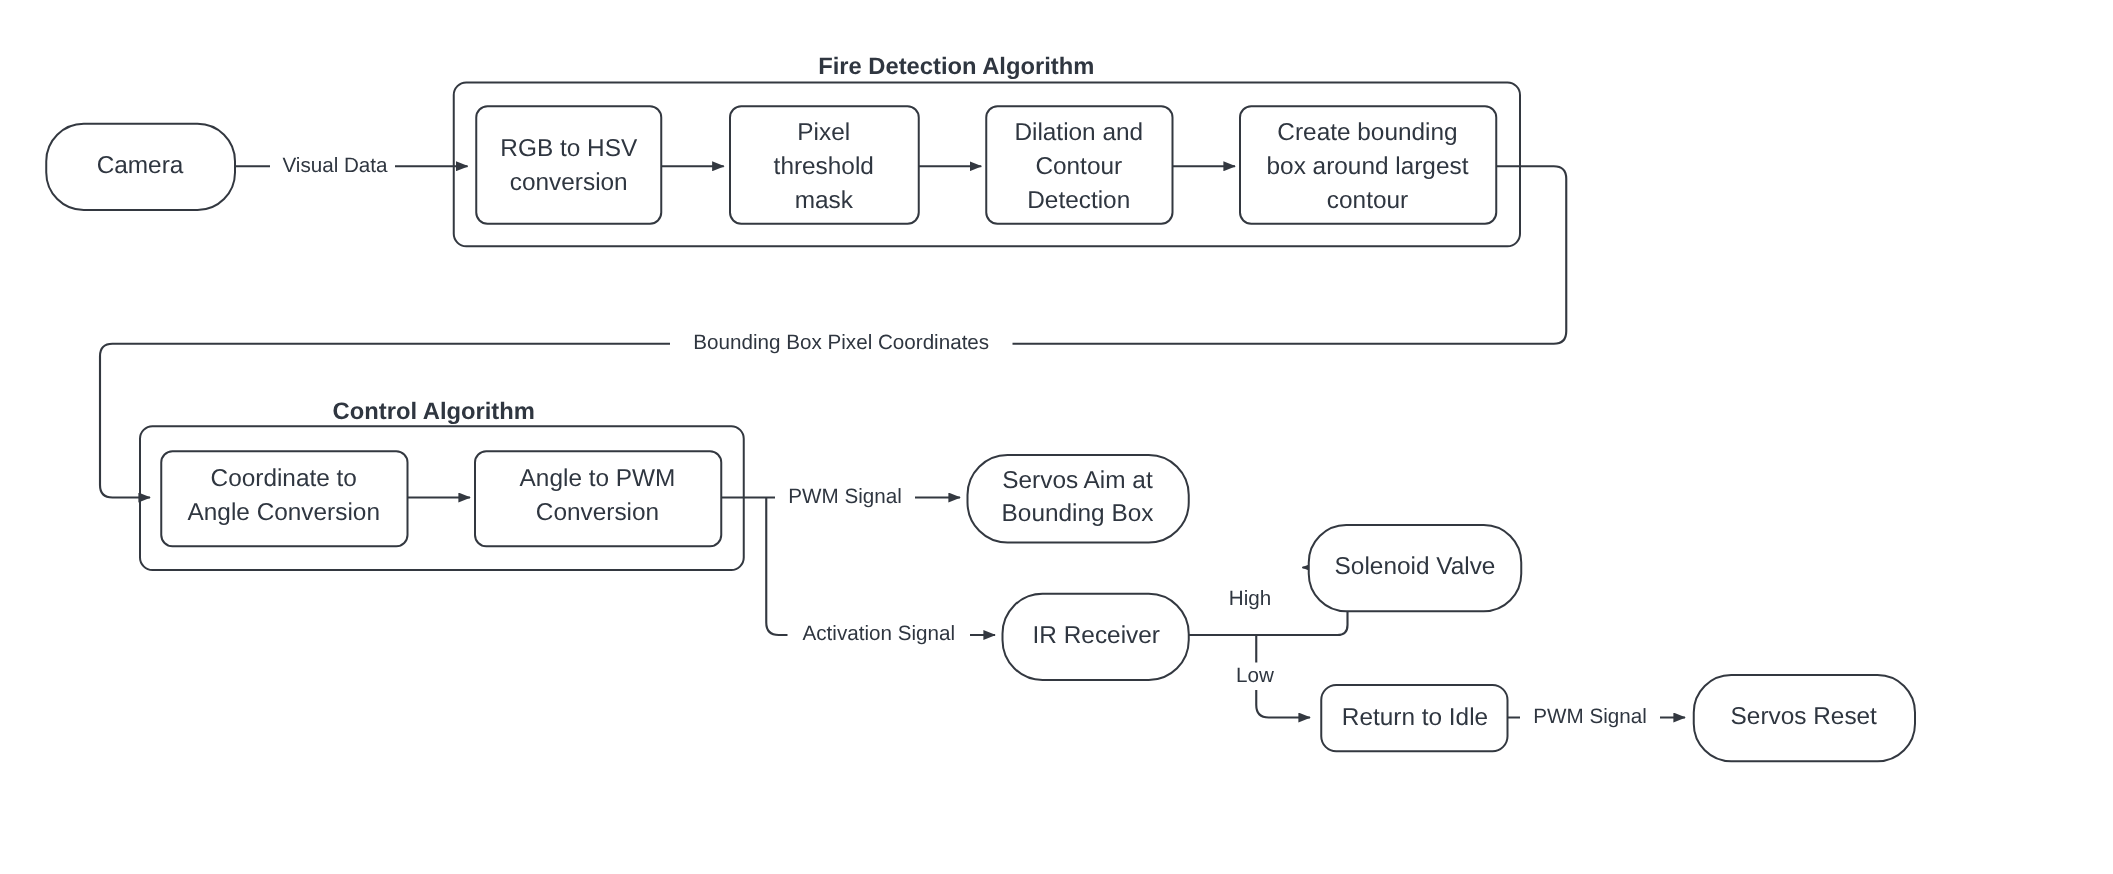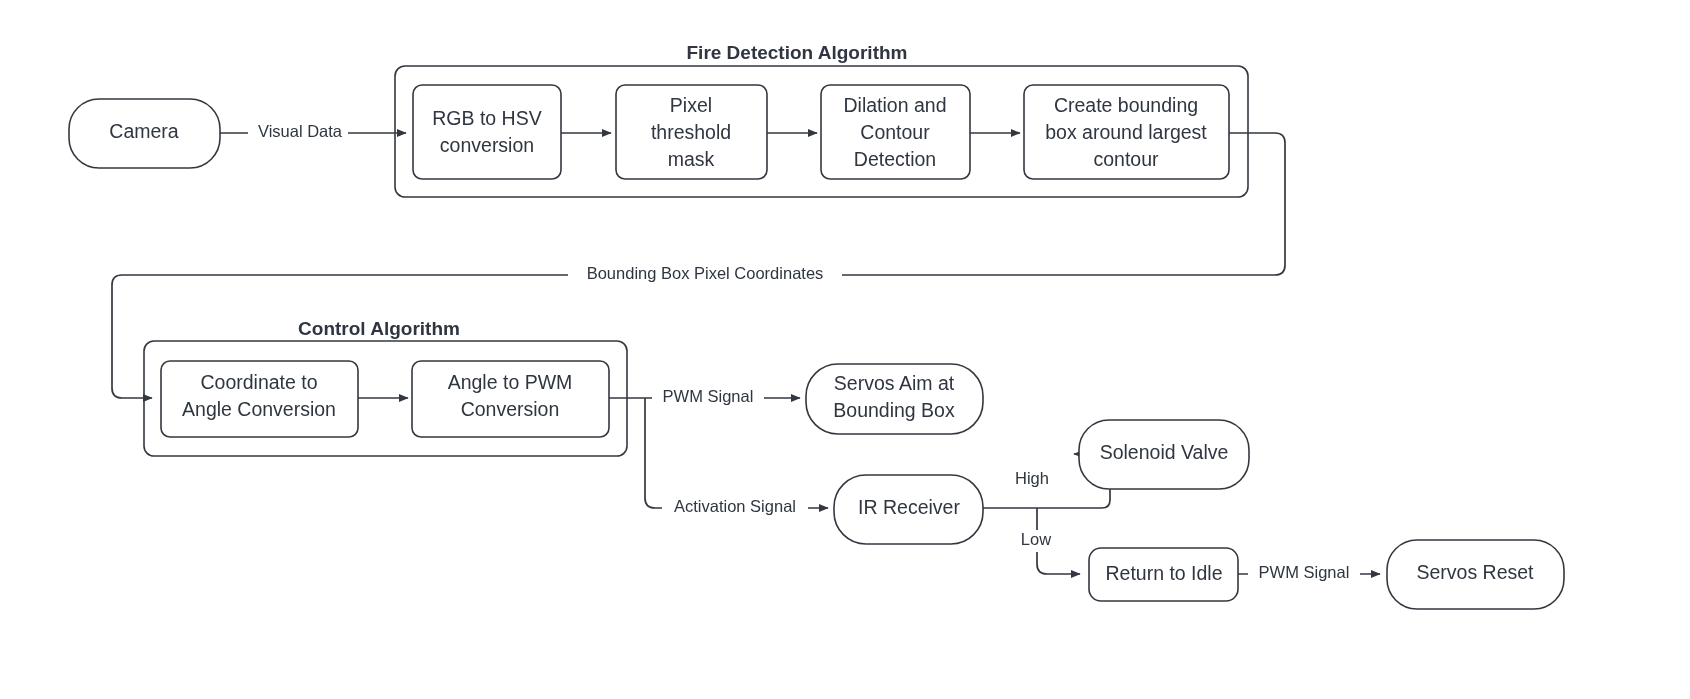--- a/index.html
+++ b/index.html
@@ -12,21 +12,20 @@
     width: 1690px;
     height: 699px;
     font-family: "Liberation Sans", sans-serif;
     overflow: hidden;
   }
   #diagram-root {
     position: relative;
     width: 1530px;
     height: 699px;
     background: #ffffff;
-    margin-left: 32px;
   }
   svg#flowchart {
     display: block;
     width: 1690px;
     height: 699px;
   }
   .node-shape {
     fill: #ffffff;
     stroke: #333840;
     stroke-width: 1.6;

